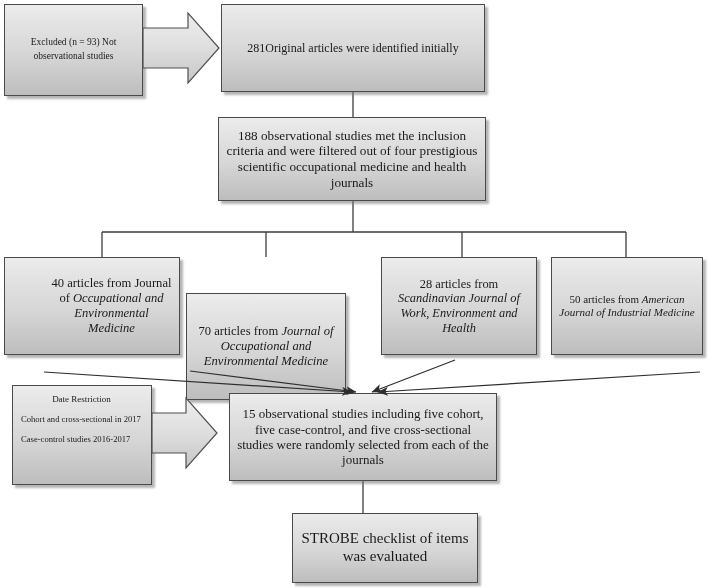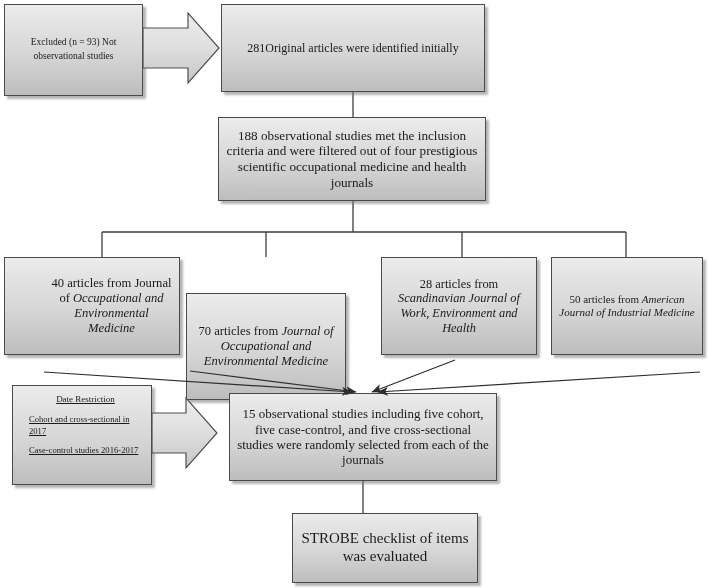--- a/index.html
+++ b/index.html
@@ -33,21 +33,21 @@
   #excluded-box{left:4px;  top:4px;   width:139px; height:92px;  font-size:9.5px;  line-height:1.45;}
   #identified-box{left:221px;top:4px;  width:264px; height:88px;  font-size:12px;}
   #met-criteria-box{left:218px;top:117px;width:268px;height:84px; font-size:13.2px;}
 
   #j1-box{left:4px;   top:257px; width:176px; height:98px; font-size:12.6px;padding-left:45px;}
   #j2-box{left:186px; top:257px; width:160px; height:107px;font-size:12.6px;margin-top:36px;}
   #j3-box{left:381px; top:257px; width:156px; height:98px; font-size:12.4px;}
   #j4-box{left:551px; top:257px; width:152px; height:98px; font-size:11px;justify-content:flex-end;}
 
   #date-box{left:12px; top:385px; width:140px; height:100px;
-            display:block; padding:7px 9px 6px 16px; font-size:8.6px; line-height:1.35; text-align:left;text-decoration:underline;}
+            display:block; padding:7px 9px 6px 8px; font-size:8.6px; line-height:1.35; text-align:left;}
   #date-box .dr-title{text-align:center;font-size:9px;margin-bottom:9px;display:block;}
   #date-box .dr-line{display:block;margin-bottom:8px;}
 
   #selected-box{left:229px;top:393px;width:268px;height:88px;font-size:13px;}
   #strobe-box{left:292px; top:513px; width:186px; height:70px; font-size:15px;}
 
   
   #wires{position:absolute;left:0;top:0;width:709px;height:588px;z-index:2;}
   #arrows{position:absolute;left:0;top:0;width:709px;height:588px;z-index:6;}
 </style>

